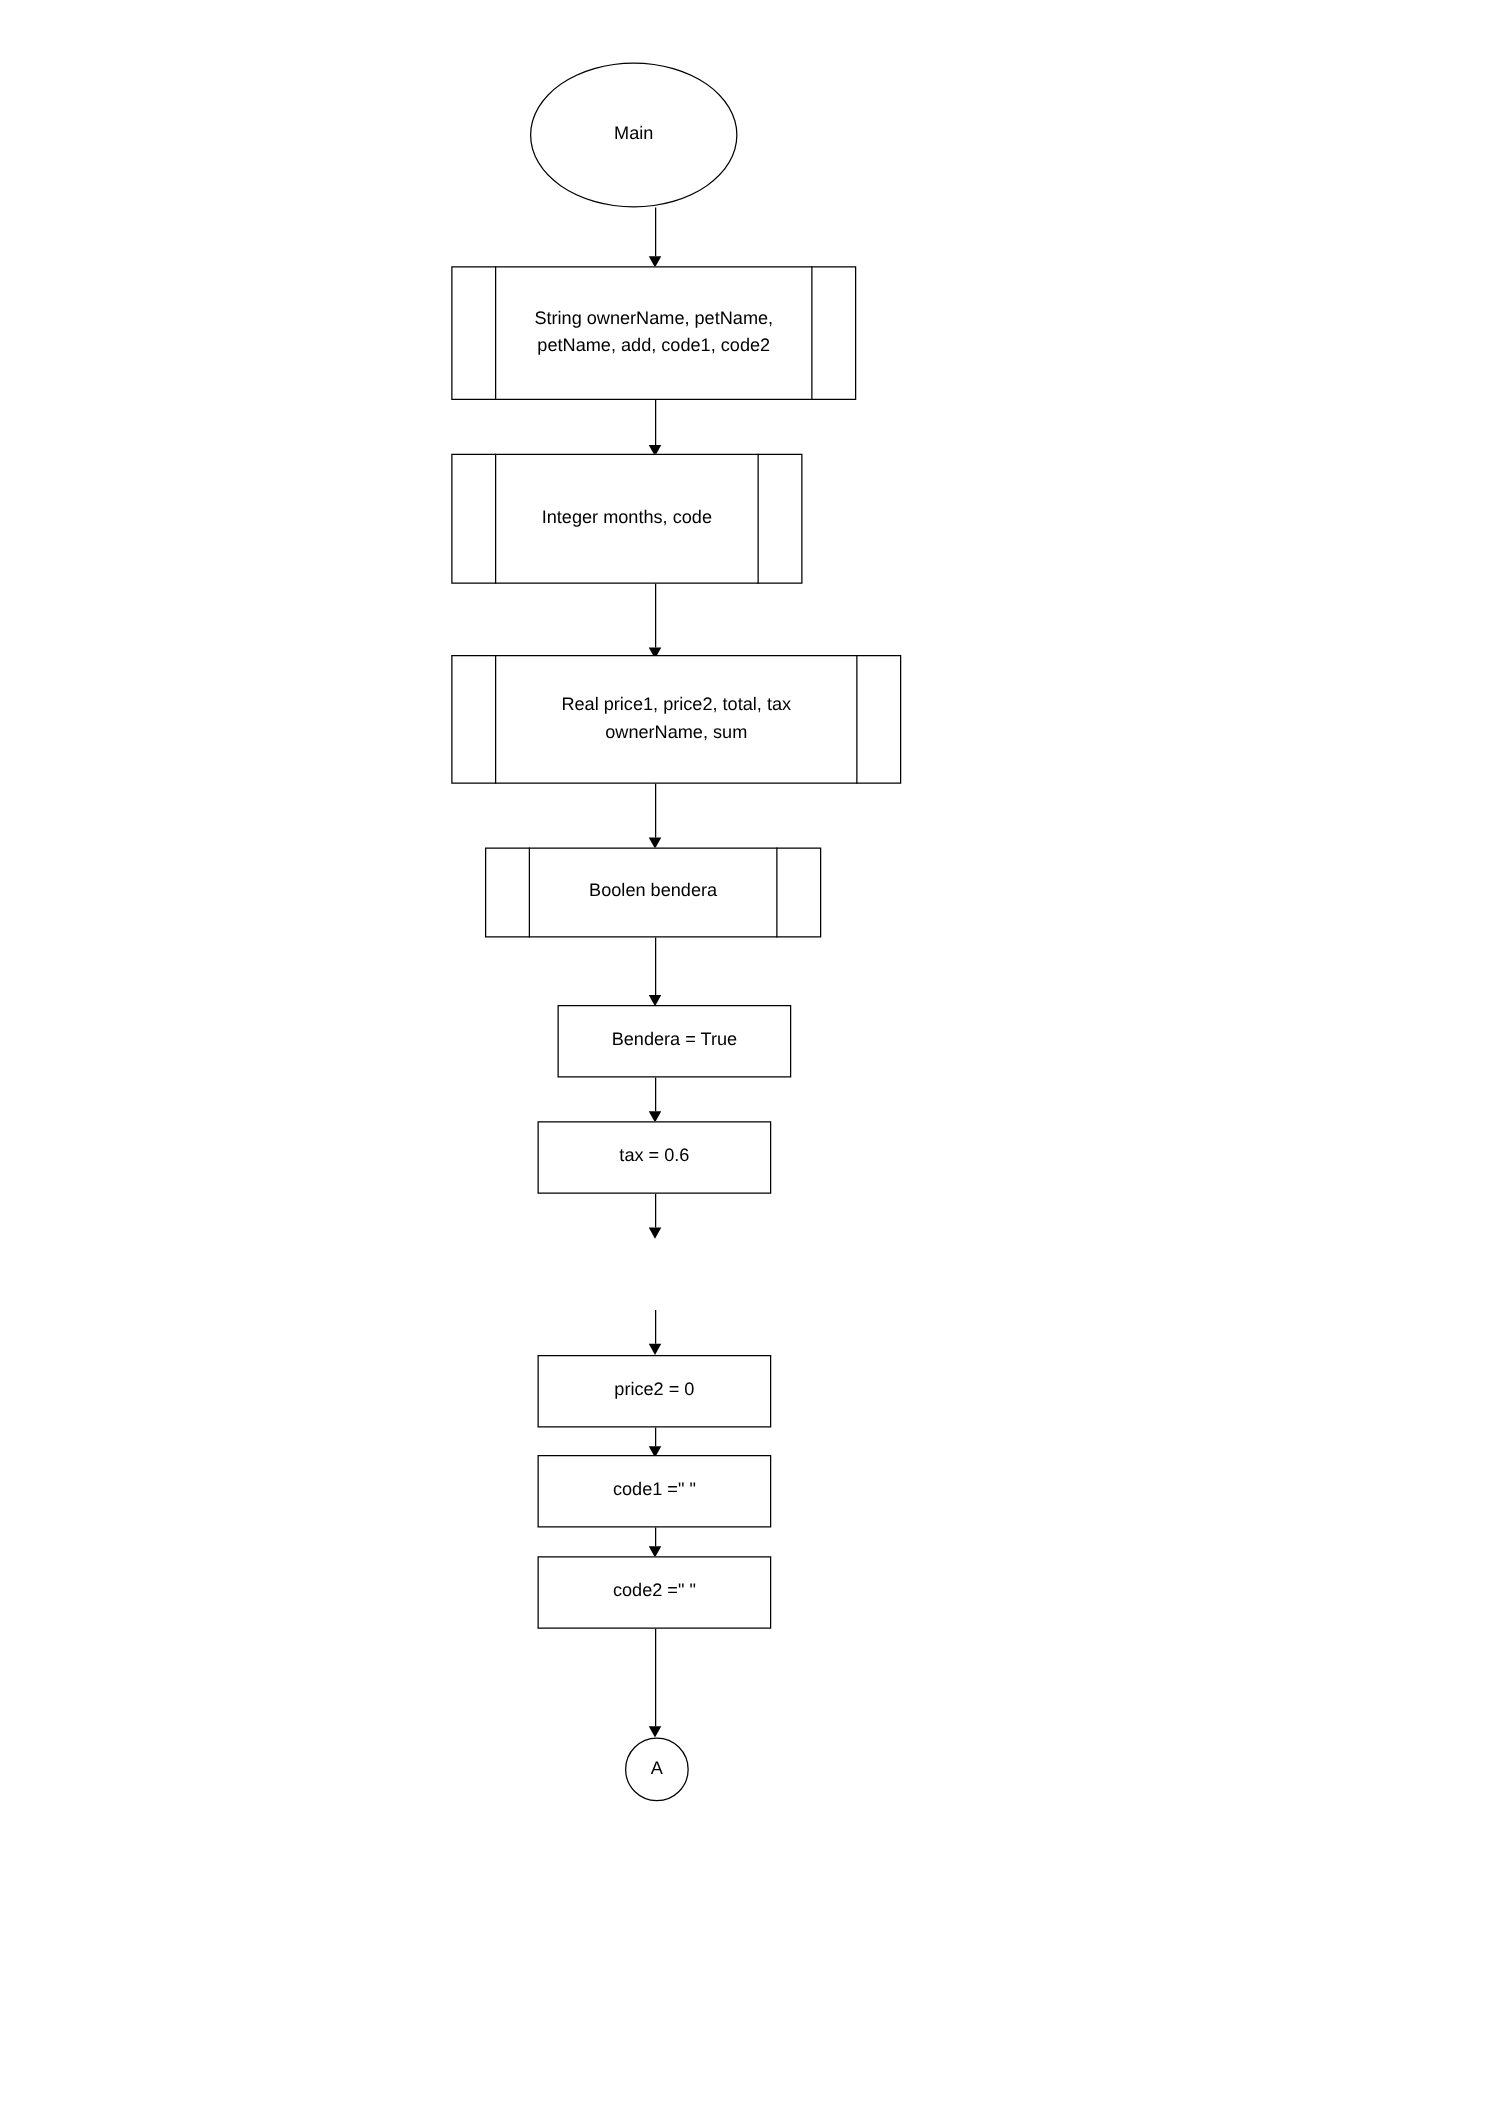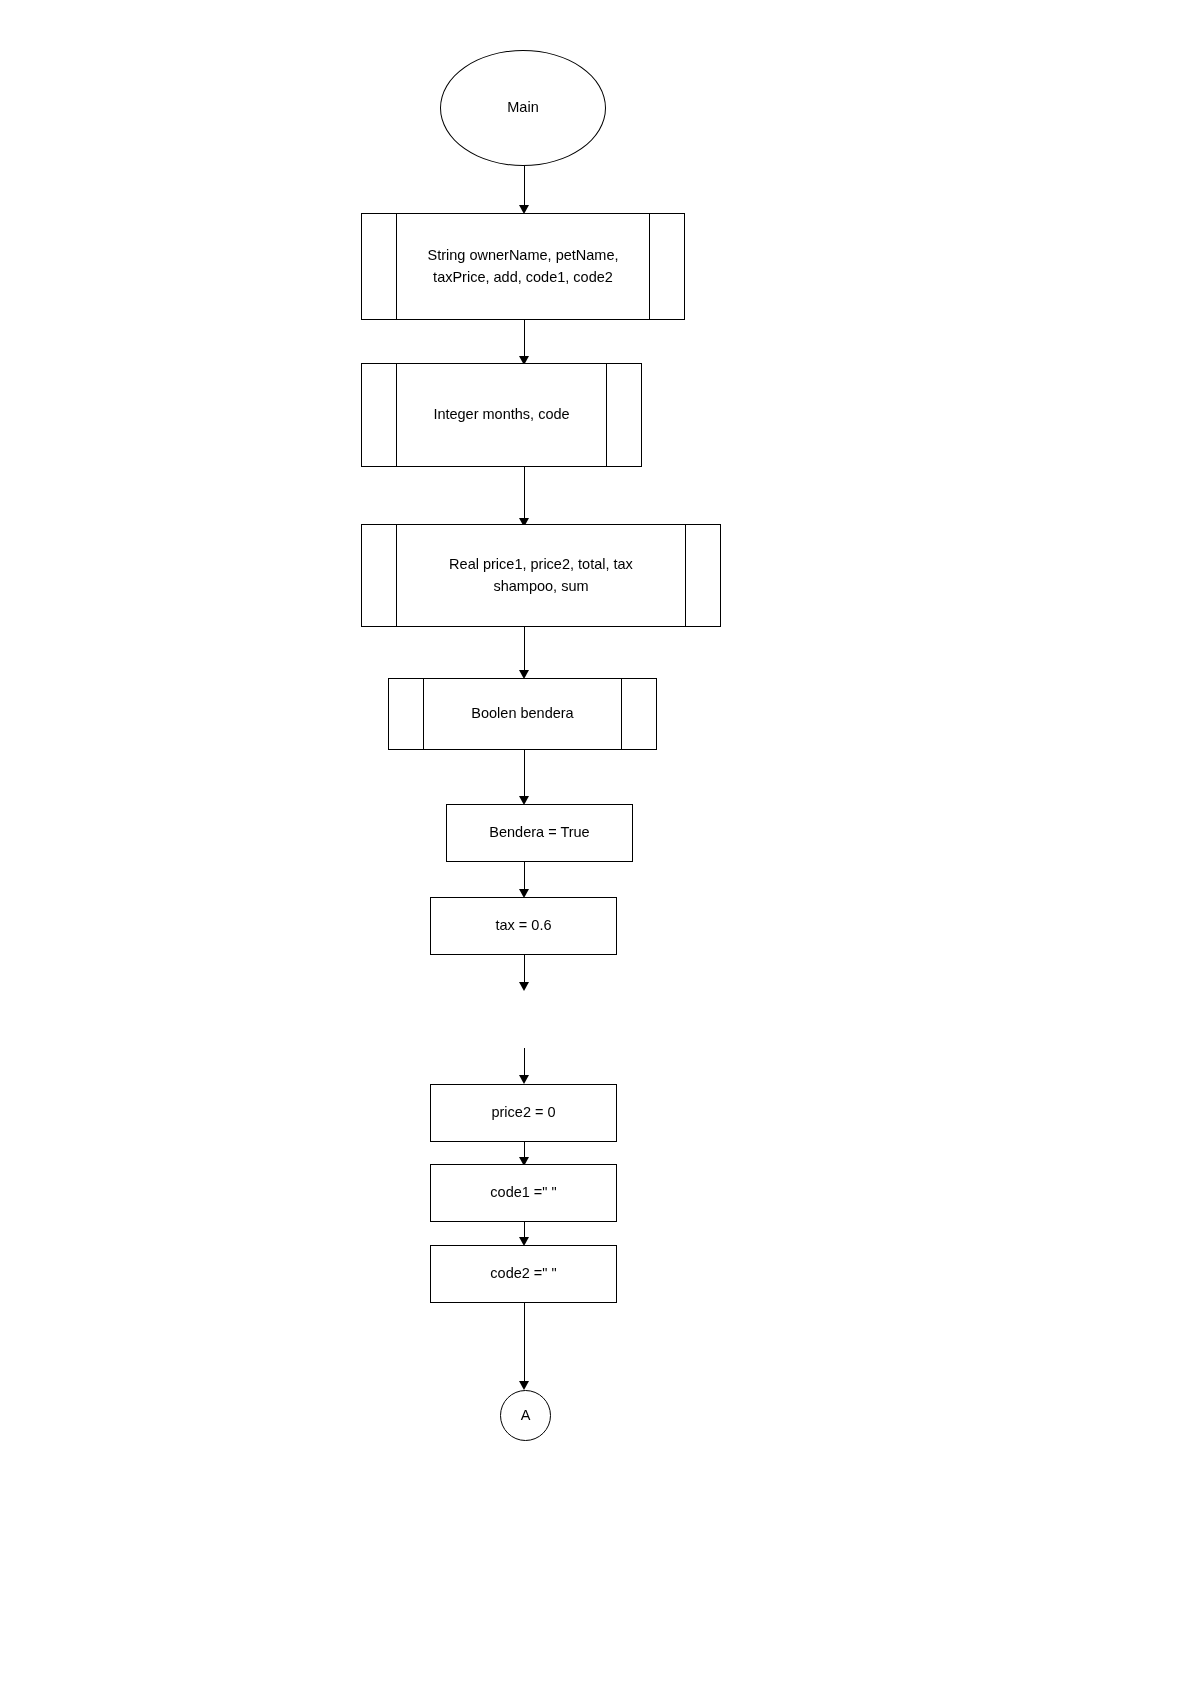--- a/index.html
+++ b/index.html
@@ -96,36 +96,36 @@
     border-right: 5.5px solid transparent;
     border-top: 9px solid #000;
   }
   .txt-line { display: block; white-space: pre; }
 </style>
 </head>
 <body>
 
 <div id="flowchart">
 
-  <div class="node terminal" style="left:440px; top:50px; width:166px; height:116px;justify-content:center;">
+  <div class="node terminal" style="left:424px; top:50px; width:166px; height:116px;justify-content:center;">
     <span>Main</span>
   </div>
 
   <div class="arrow" style="left:524px; top:166px; height:48px;">
     <div class="shaft" style="height:39px;"></div>
     <div class="head" style="top:39px;"></div>
   </div>
 
   <div class="node subroutine" style="left:361px; top:213px; width:324px; height:107px;">
     <div class="inner-rule-left"></div>
     <div class="inner-rule-right"></div>
     <div class="label-wrap">
       <div>
         <span class="txt-line">String ownerName, petName,</span>
-        <span class="txt-line">taxPrice, add, code1, code2</span>
+        <span class="txt-line">petName, add, code1, code2</span>
       </div>
     </div>
   </div>
 
   <div class="arrow" style="left:524px; top:320px; height:45px;">
     <div class="shaft" style="height:36px;"></div>
     <div class="head" style="top:36px;"></div>
   </div>
 
   <div class="node subroutine" style="left:361px; top:363px; width:281px; height:104px;">
@@ -140,21 +140,21 @@
     <div class="shaft" style="height:51px;"></div>
     <div class="head" style="top:51px;"></div>
   </div>
 
   <div class="node subroutine" style="left:361px; top:524px; width:360px; height:103px;">
     <div class="inner-rule-left"></div>
     <div class="inner-rule-right"></div>
     <div class="label-wrap">
       <div>
         <span class="txt-line">Real price1, price2, total, tax</span>
-        <span class="txt-line">shampoo, sum</span>
+        <span class="txt-line">ownerName, sum</span>
       </div>
     </div>
   </div>
 
   <div class="arrow" style="left:524px; top:627px; height:52px;">
     <div class="shaft" style="height:43px;"></div>
     <div class="head" style="top:43px;"></div>
   </div>
 
   <div class="node subroutine" style="left:388px; top:678px; width:269px; height:72px;">

